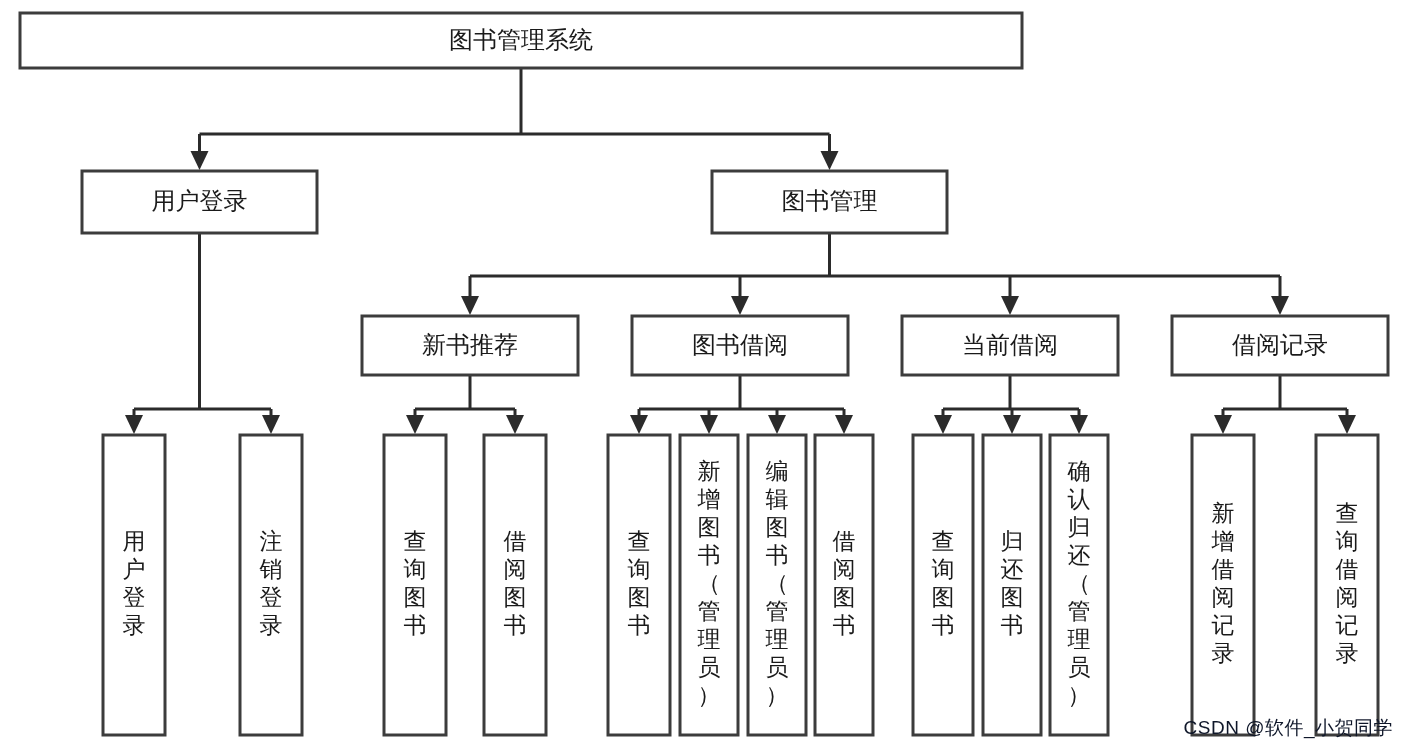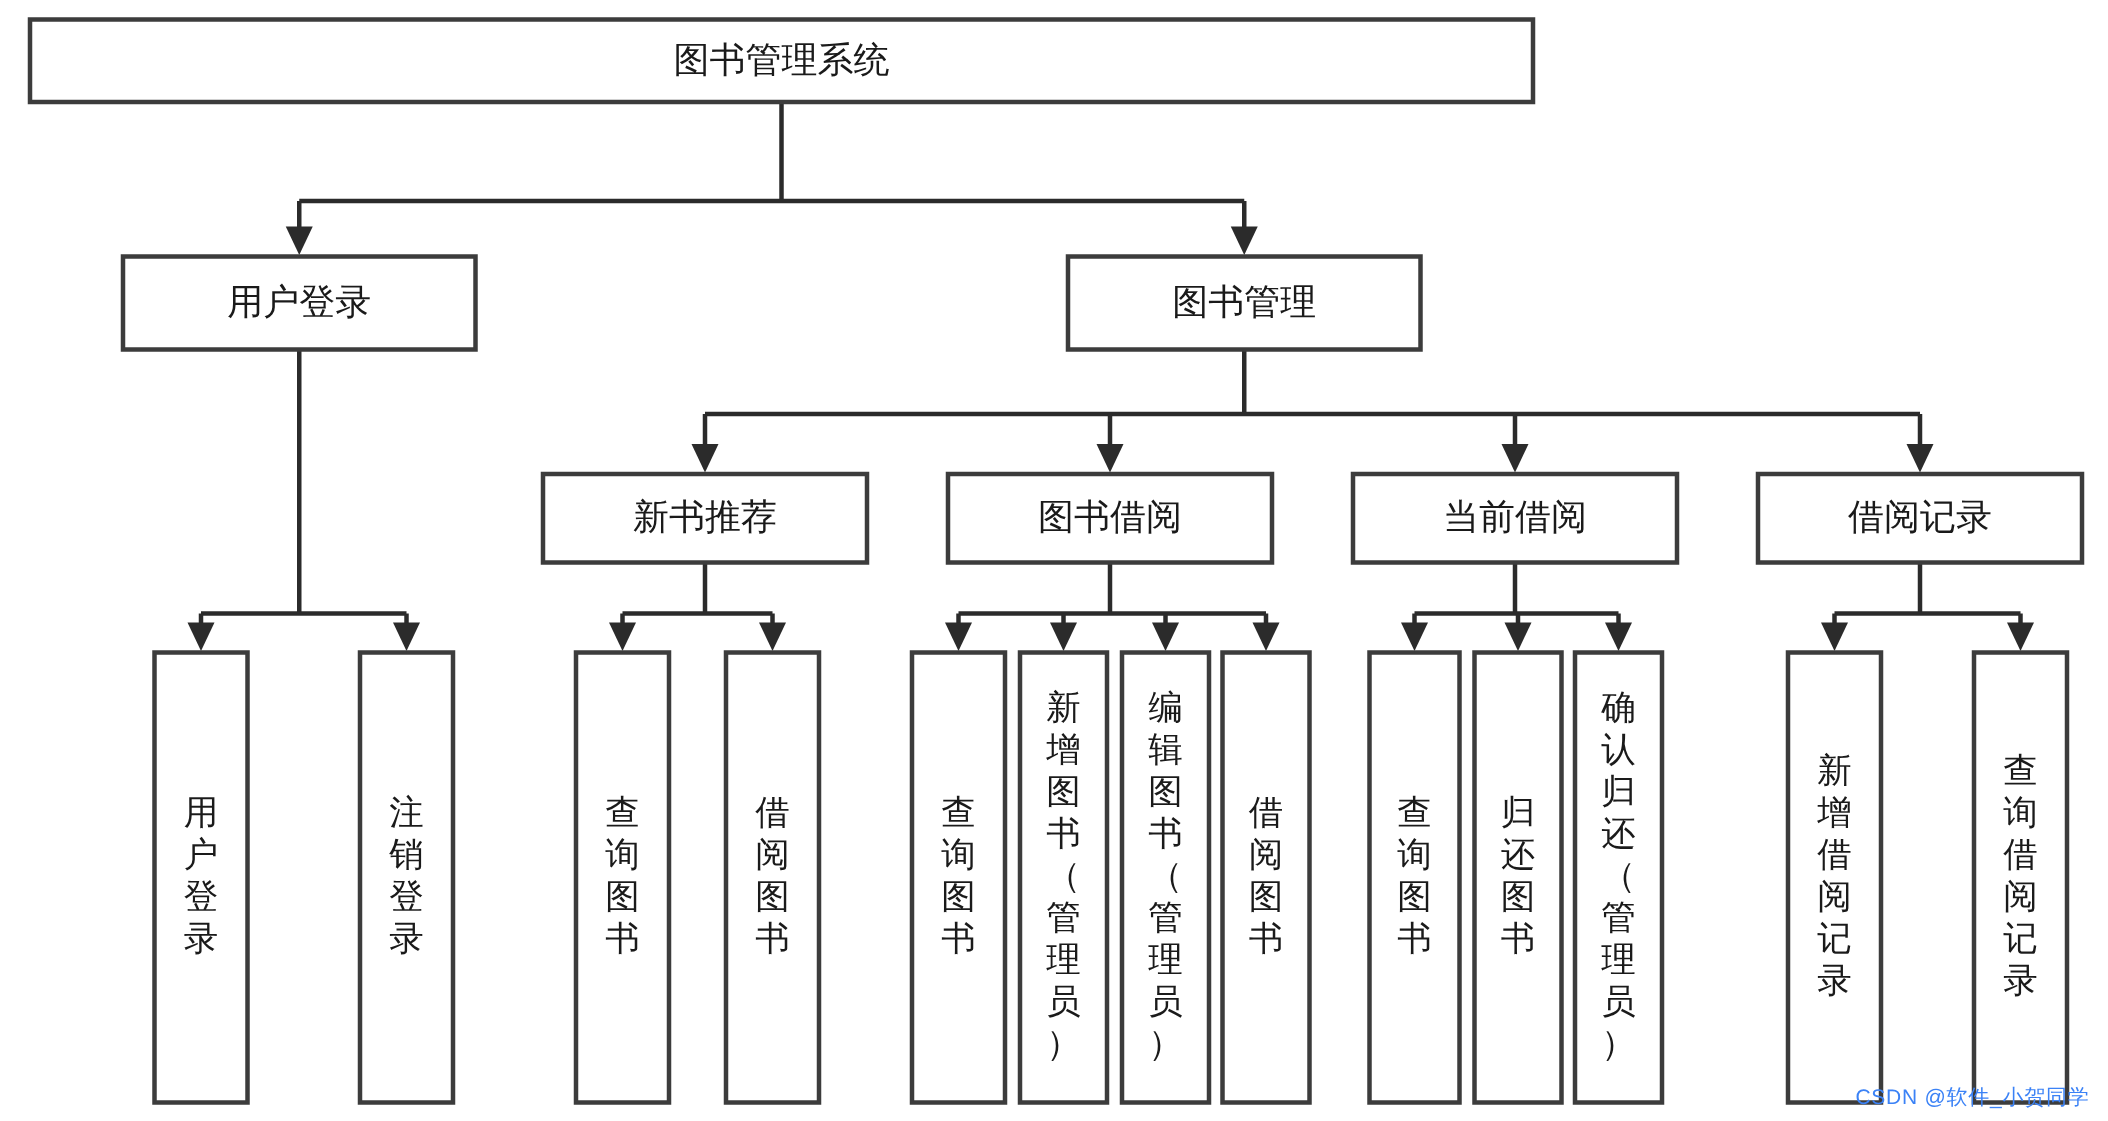--- a/index.html
+++ b/index.html
@@ -46,22 +46,22 @@
   }
   .arrow-head {
     fill: #2b2b2b;
     stroke: none;
   }
   .watermark {
     position: absolute;
     right: 12px;
     bottom: 6px;
     font-family: "Liberation Sans", "DejaVu Sans", sans-serif;
-    font-size: 14px;
-    color: #3b82f6;
+    font-size: 19px;
+    color: #0f172a;
     white-space: nowrap;
     letter-spacing: 0.5px;
   }
 </style>
 </head>
 <body>
 
 <svg id="canvas" viewBox="0 0 1405 747" xmlns="http://www.w3.org/2000/svg">
   <g id="connectors">
       <polyline points="521,68 521,134" class="connector"></polyline>

